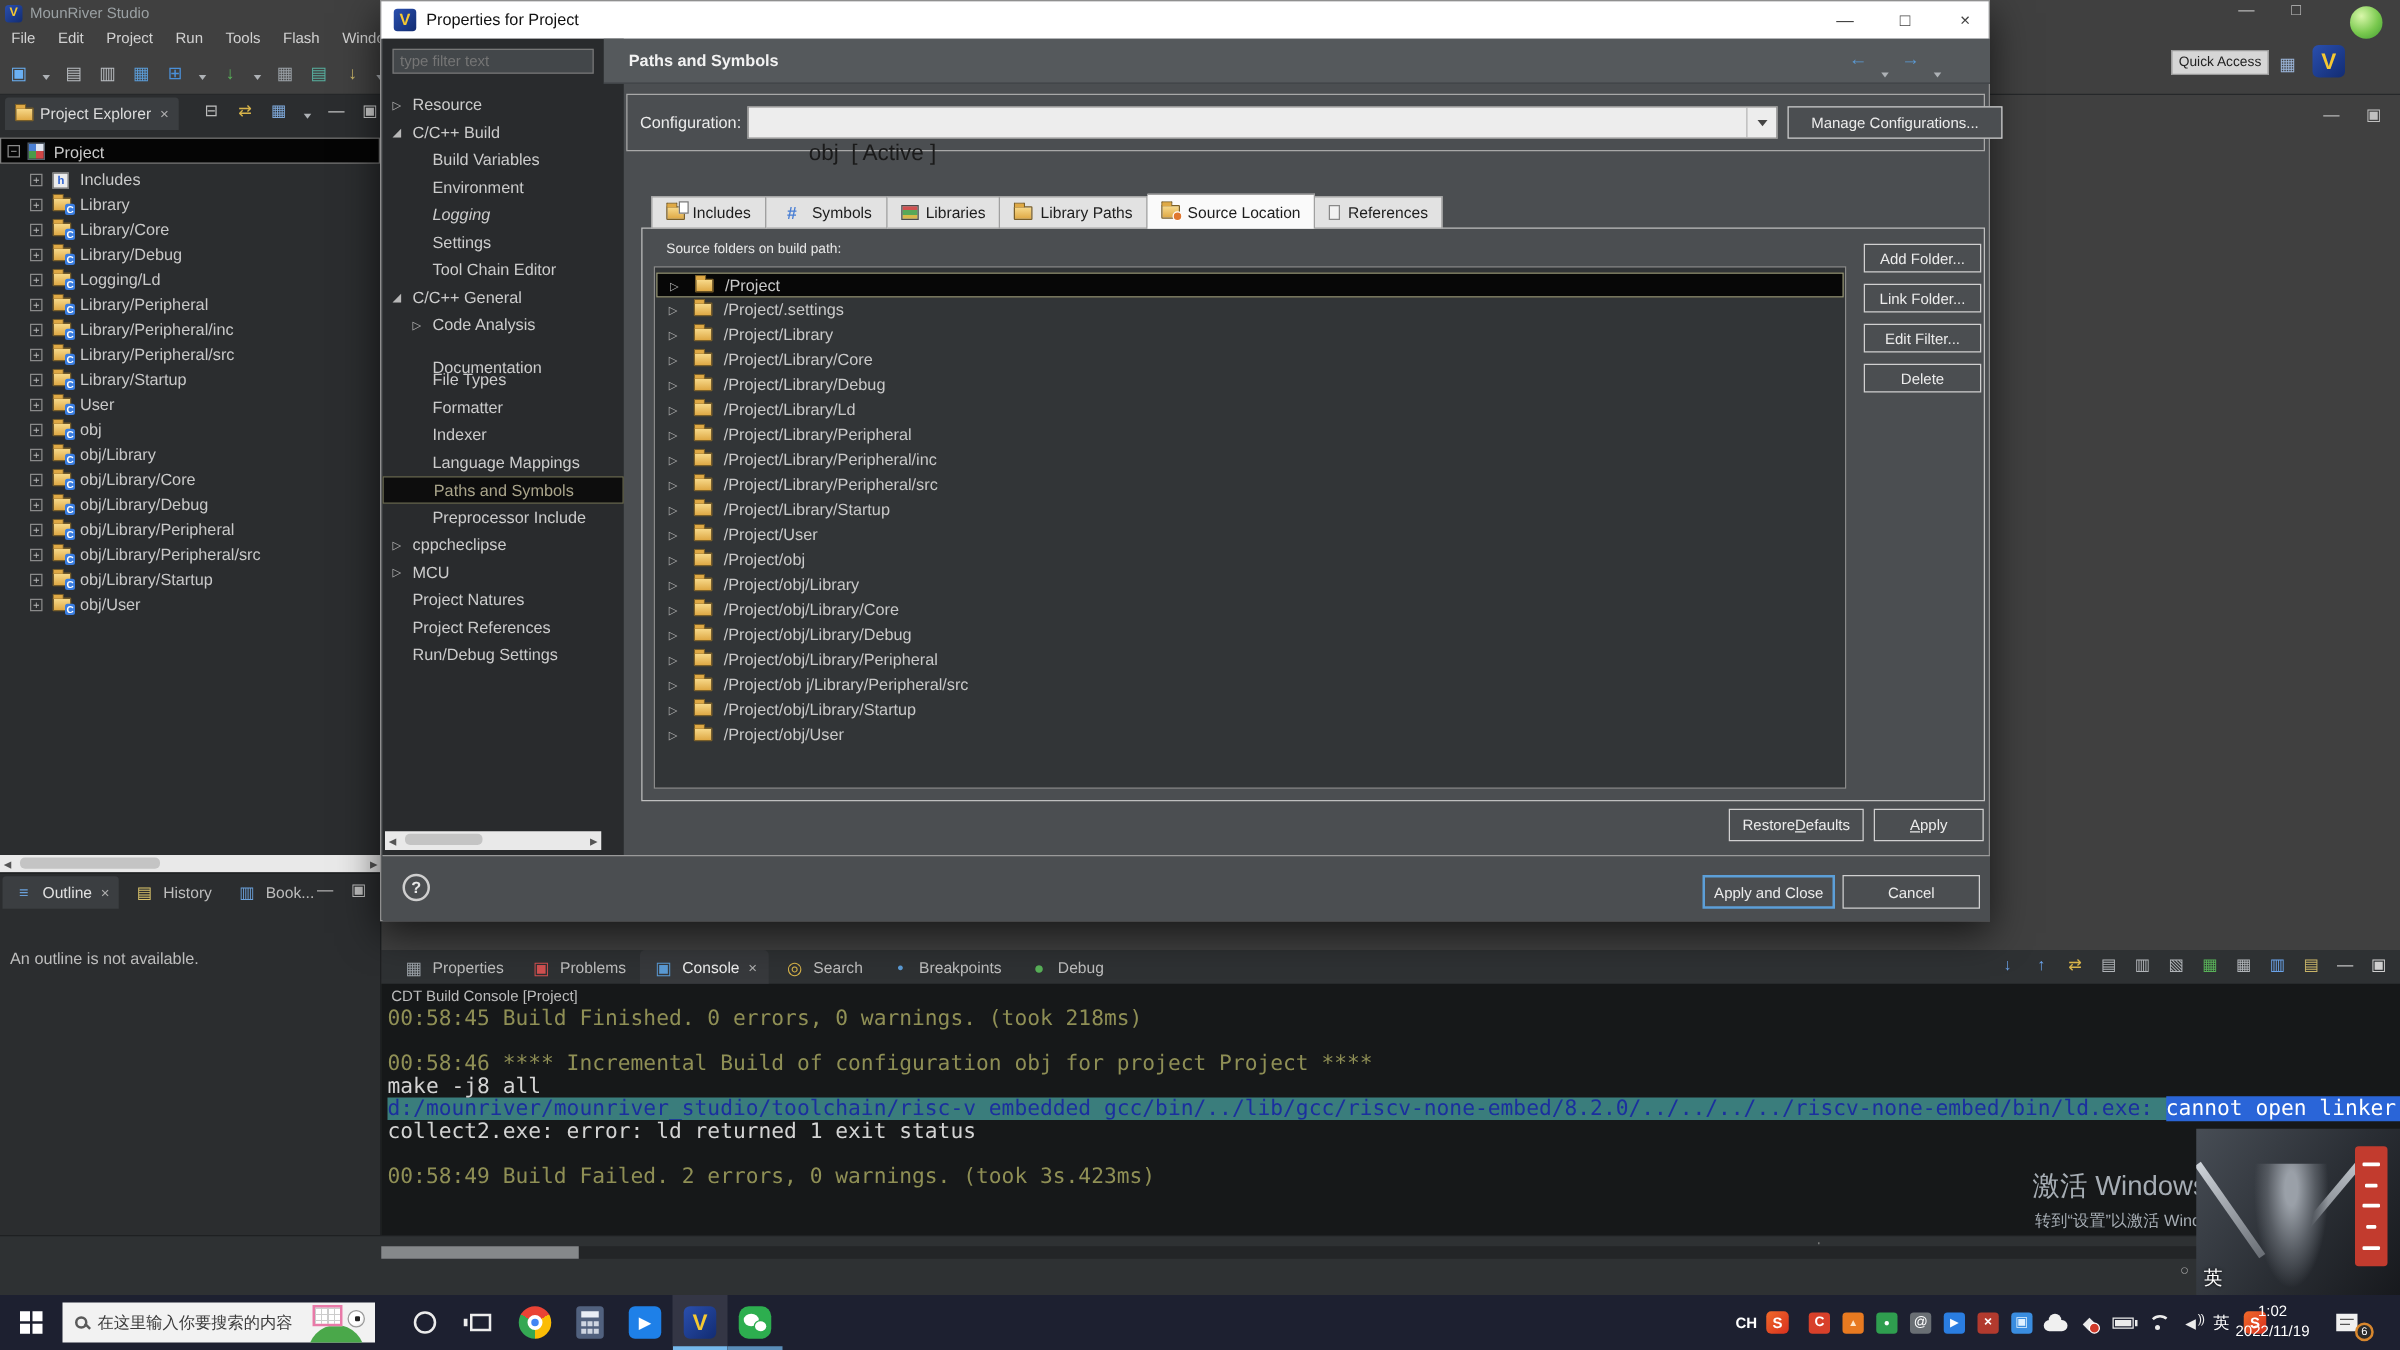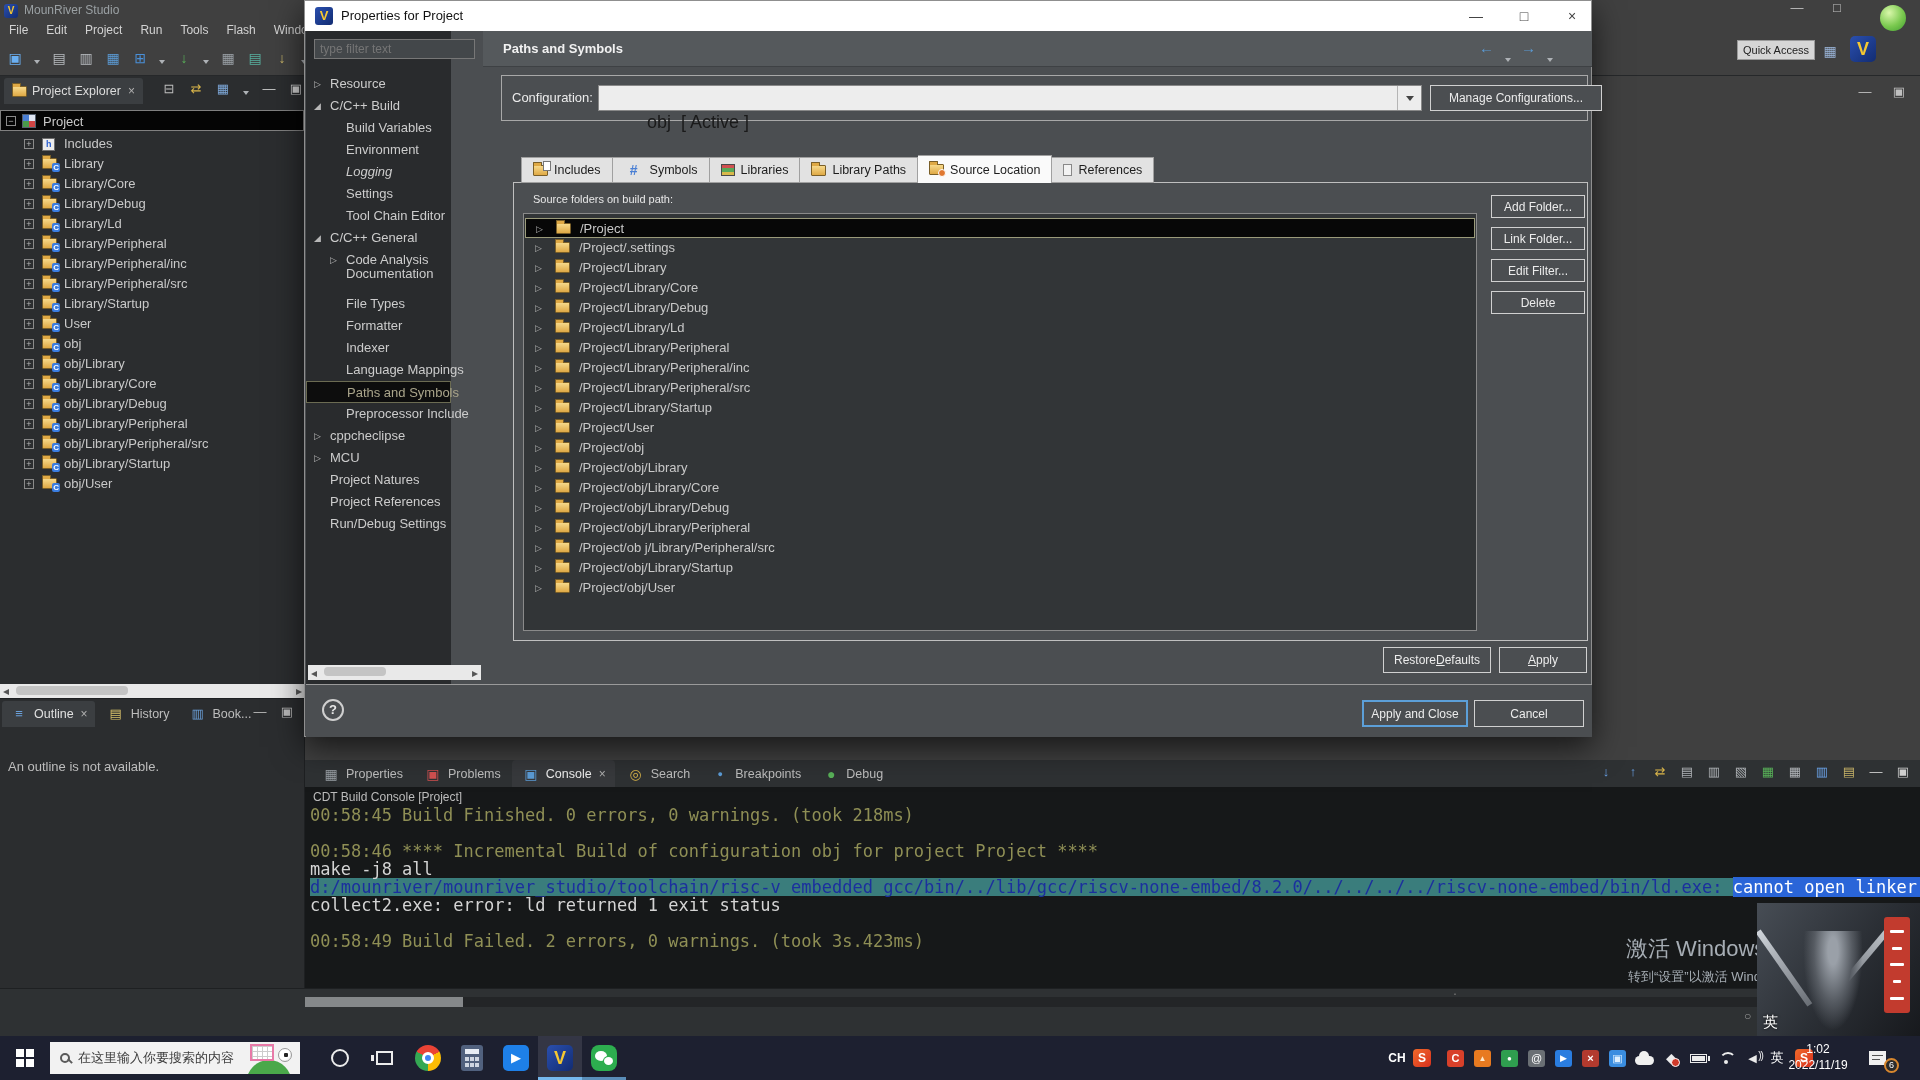--- a/index.html
+++ b/index.html
@@ -82,21 +82,21 @@
   .cmsg{background:#2a65d8;color:#fff}
 
   
   #statusbar{left:0;top:988px;width:1920px;height:48px;background:#2e3133;border-top:1px solid #1e2022}
 
   
   #dialog{left:304px;top:0;width:1288px;height:737px;background:#4b4e51;border:1px solid #8f8f8f;box-shadow:0 10px 30px rgba(0,0,0,.65)}
   #dtitle{position:absolute;left:0;top:0;width:100%;height:30px;background:#fff}
   #dtitle .cap{position:absolute;left:36px;top:0;line-height:30px;color:#111;font-size:13px}
   .dwc{position:absolute;top:0;width:38px;height:30px;line-height:30px;text-align:center;color:#444;font-size:14px}
-  #dtree-panel{position:absolute;left:1px;top:30px;width:145px;height:653px;background:#292b2d}
+  #dtree-panel{position:absolute;left:1px;top:30px;width:193px;height:653px;background:#292b2d}
   #dfilter{position:absolute;left:8px;top:8px;width:161px;height:20px;background:#43474a;border:1px solid #777;color:#9c9c9c;font-size:12px;padding:0 5px;font-family:"Liberation Sans",sans-serif}
   .drow{position:absolute;left:0;width:100%;height:22px;line-height:22px}
   .darrow{position:absolute;top:0;color:#b8b8b8;font-size:9px}
   .dlabel{position:absolute;color:#cccccc;font-size:13px;white-space:nowrap}
   .dsel{background:#0d0d0d;border:1px solid #6b6b52}
   .dsel .dlabel{color:#aaa58b}
   #dheader{position:absolute;left:178px;top:30px;width:1109px;height:36px;background:#55595c;border-bottom:1px solid #3e4144}
   #dheader .cap{position:absolute;left:20px;top:0;line-height:36px;font-weight:bold;color:#f2f2f2;font-size:13px}
   .navarr{position:absolute;top:8px;font-size:15px;font-weight:bold;color:#5b9bd5}
   #configbox{position:absolute;left:196px;top:74px;width:1087px;height:46px;border:1px solid #a8a8a8}
@@ -264,21 +264,21 @@
           <span class="xlabel">Library/Core</span>
         </div>
         <div class="xrow" style="top: 118px;">
           <span class="pbox">+</span>
           <span class="fi fi-c"></span>
           <span class="xlabel">Library/Debug</span>
         </div>
         <div class="xrow" style="top: 138px;">
           <span class="pbox">+</span>
           <span class="fi fi-c"></span>
-          <span class="xlabel">Library/Ld</span>
+          <span class="xlabel">Logging/Ld</span>
         </div>
         <div class="xrow" style="top: 158px;">
           <span class="pbox">+</span>
           <span class="fi fi-c"></span>
           <span class="xlabel">Library/Peripheral</span>
         </div>
         <div class="xrow" style="top: 178px;">
           <span class="pbox">+</span>
           <span class="fi fi-c"></span>
           <span class="xlabel">Library/Peripheral/inc</span>
@@ -474,21 +474,21 @@
             <span class="dlabel" style="left: 40px;">Tool Chain Editor</span>
           </div>
           <div class="drow" style="top: 196px;">
             <span class="darrow" style="left: 8px;">◢</span>
             <span class="dlabel" style="left: 24px;">C/C++ General</span>
           </div>
           <div class="drow" style="top: 218px;">
             <span class="darrow" style="left: 24px;">▷</span>
             <span class="dlabel" style="left: 40px;">Code Analysis</span>
           </div>
-          <div class="drow" style="top: 232px;">
+          <div class="drow" style="top: 252px;">
             <span class="dlabel" style="left: 40px;">Documentation</span>
           </div>
           <div class="drow" style="top: 262px;">
             <span class="dlabel" style="left: 40px;">File Types</span>
           </div>
           <div class="drow" style="top: 284px;">
             <span class="dlabel" style="left: 40px;">Formatter</span>
           </div>
           <div class="drow" style="top: 306px;">
             <span class="dlabel" style="left: 40px;">Indexer</span>

